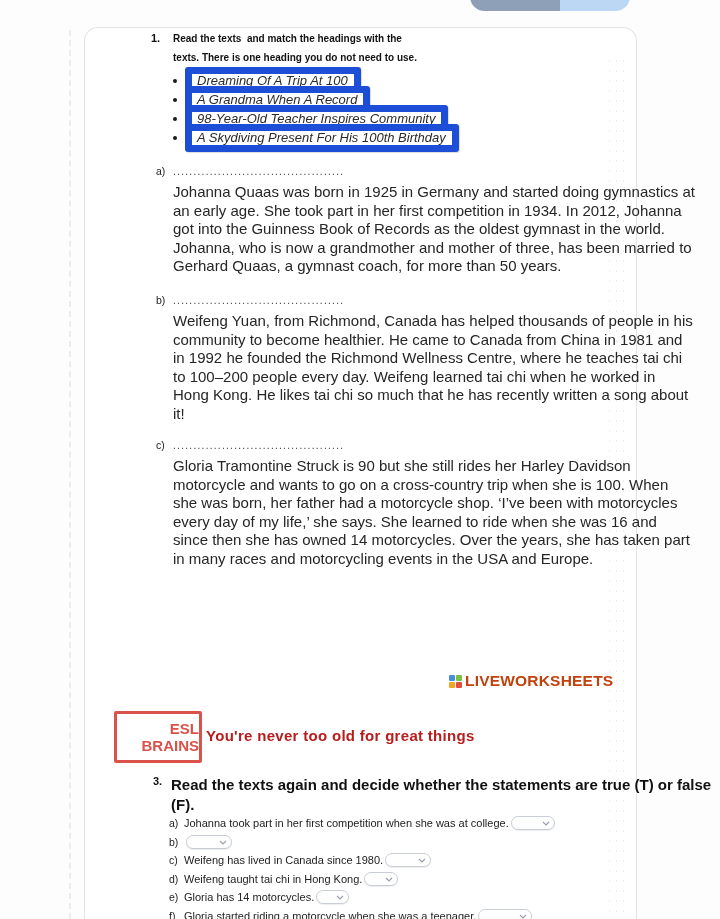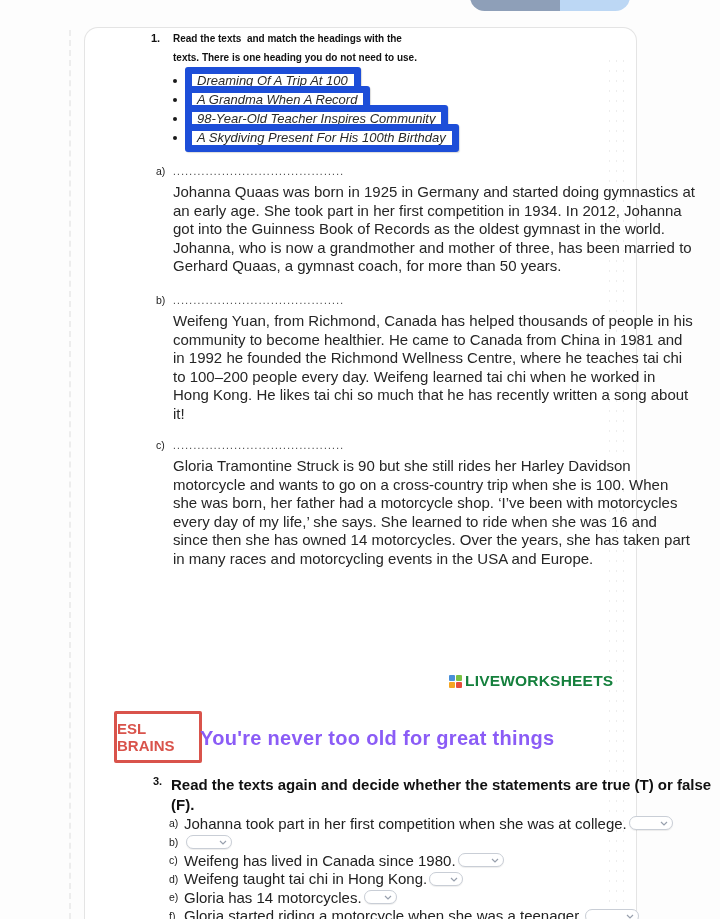--- a/index.html
+++ b/index.html
@@ -84,38 +84,38 @@
     display:grid; grid-template-columns:6px 6px; grid-template-rows:6px 6px; gap:1px;
   }
   .lw-tile { width:6px; height:6px; border-radius:1px; }
   .lw-text { font-weight:bold; font-size:15.5px; letter-spacing:0.2px; }
 
   
   .brand-box {
     position:absolute; left:29px; top:683px;
     width:88px; height:52px;
     border:3px solid currentColor; border-radius:2px;
-    display:flex; flex-direction:column; align-items:flex-start; justify-content:center;
+    display:flex; flex-direction:column; align-items:flex-end; justify-content:center;
     font-weight:bold; font-size:15px; line-height:17px;
     background:#fff;
   }
   .ws-title {
-    position:absolute; left:115px; top:699px;
-    font-weight:bold; font-size:20px; color:#8b5cf6;
+    position:absolute; left:121px; top:699px;
+    font-weight:bold; font-size:15px; color:#b91c1c;
     letter-spacing:0.3px; white-space:pre;
   }
 
   
   .ex3 { position:absolute; left:68px; top:747px; display:flex; }
   .ex3 .num { width:12px; margin-right:6px; }
   .ex3 .instr { font-size:15px; line-height:19.5px; }
   .statements { margin-top:2px; margin-left:-2px; }
   .statement { display:flex; align-items:center; height:14px; margin-bottom:4.6px; white-space:nowrap; }
   .s-label { font-size:10.5px; width:15px; flex:0 0 auto; color:#222; }
-  .s-text { font-size:15px; color:#222; }
+  .s-text { font-size:11px; color:#222; }
   .dropdown {
     position:relative; display:inline-block; height:14px;
     margin-left:2px; background:#fff;
     border:1px solid #c9ced6; border-radius:7px;
     box-shadow:0 1px 1px rgba(0,0,0,0.07);
     cursor:pointer; flex:0 0 auto;
   }
   .dropdown svg { position:absolute; right:4px; top:4px; }
 </style>
 </head>
@@ -195,21 +195,21 @@
 in many races and motorcycling events in the USA and Europe.</p>
   </section>
 
   <div class="lw-logo">
     <span class="lw-grid">
       <span class="lw-tile" style="background: rgb(74, 144, 217);"></span>
       <span class="lw-tile" style="background: rgb(122, 193, 67);"></span>
       <span class="lw-tile" style="background: rgb(245, 166, 35);"></span>
       <span class="lw-tile" style="background: rgb(231, 76, 60);"></span>
     </span>
-    <span class="lw-text" style="color: #15803d;">LIVEWORKSHEETS</span>
+    <span class="lw-text" style="color: #c2410c;">LIVEWORKSHEETS</span>
   </div>
 
   <div class="brand-box" style="color: rgb(217, 83, 75);">
     <span>ESL</span>
     <span>BRAINS</span>
   </div>
   <h1 class="ws-title">You're never too old for great things</h1>
 
   <section class="ex3">
     <span class="num">3.</span>

